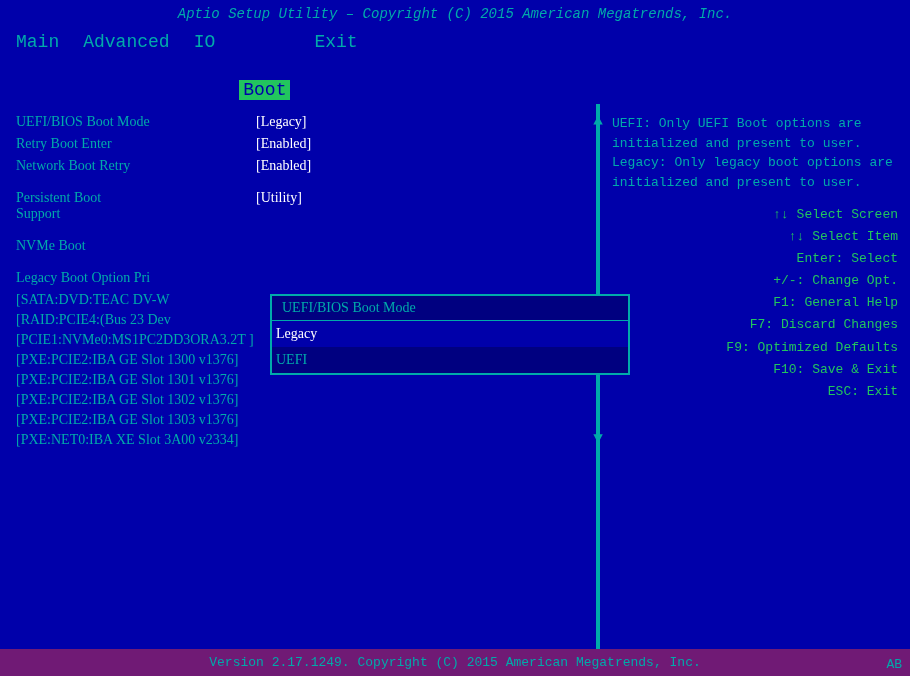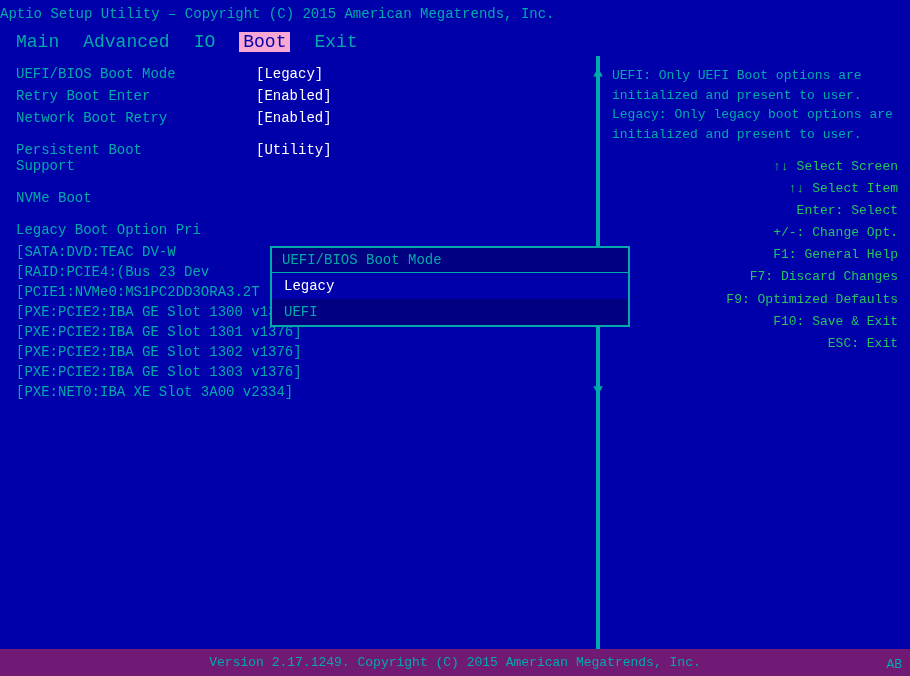--- a/index.html
+++ b/index.html
@@ -11,62 +11,65 @@
       font-size: 14px;
       overflow: hidden;
       display: flex;
       flex-direction: column;
     }
 
     
     #title-bar {
       background: #0000aa;
       color: #00aaaa;
-      text-align: left;
+      text-align: center;
       padding: 6px 0;
       font-size: 14px;
+      font-style: italic;
     }
 
     
     #nav-bar {
       background: #0000aa;
       color: #00aaaa;
       display: flex;
       flex-direction: row;
       gap: 24px;
       padding: 4px 16px;
       font-size: 18px;
     }
 
     .nav-item {
       cursor: pointer;
       color: #00aaaa;
     }
 
     .nav-item.active {
-      background: #f9a8d4;
+      background: #22c55e;
       color: #0000aa;
       padding: 0 4px;
+      margin-top: 48px;
     }
 
     
     #main {
       flex: 1;
       display: flex;
       flex-direction: row;
       background: #0000aa;
       position: relative;
     }
 
     
     #left-panel {
       flex: 1;
       padding: 10px 16px;
       color: #00aaaa;
       position: relative;
+      font-family: Liberation Serif, serif;
     }
 
     .setting-row {
       display: flex;
       flex-direction: row;
       margin-bottom: 6px;
     }
 
     .setting-label {
       color: #00aaaa;
@@ -140,21 +143,21 @@
       display: flex;
       align-items: center;
       border-bottom: 1px solid #00aaaa;
     }
 
     #modal-title-bar span {
       color: #00aaaa;
     }
 
     .modal-option {
-      padding: 5px 12px;
+      padding: 5px 4px;
       color: #00aaaa;
       cursor: pointer;
     }
 
     .modal-option.selected {
       background: #0000aa;
       color: #ffffff;
     }
 
     

